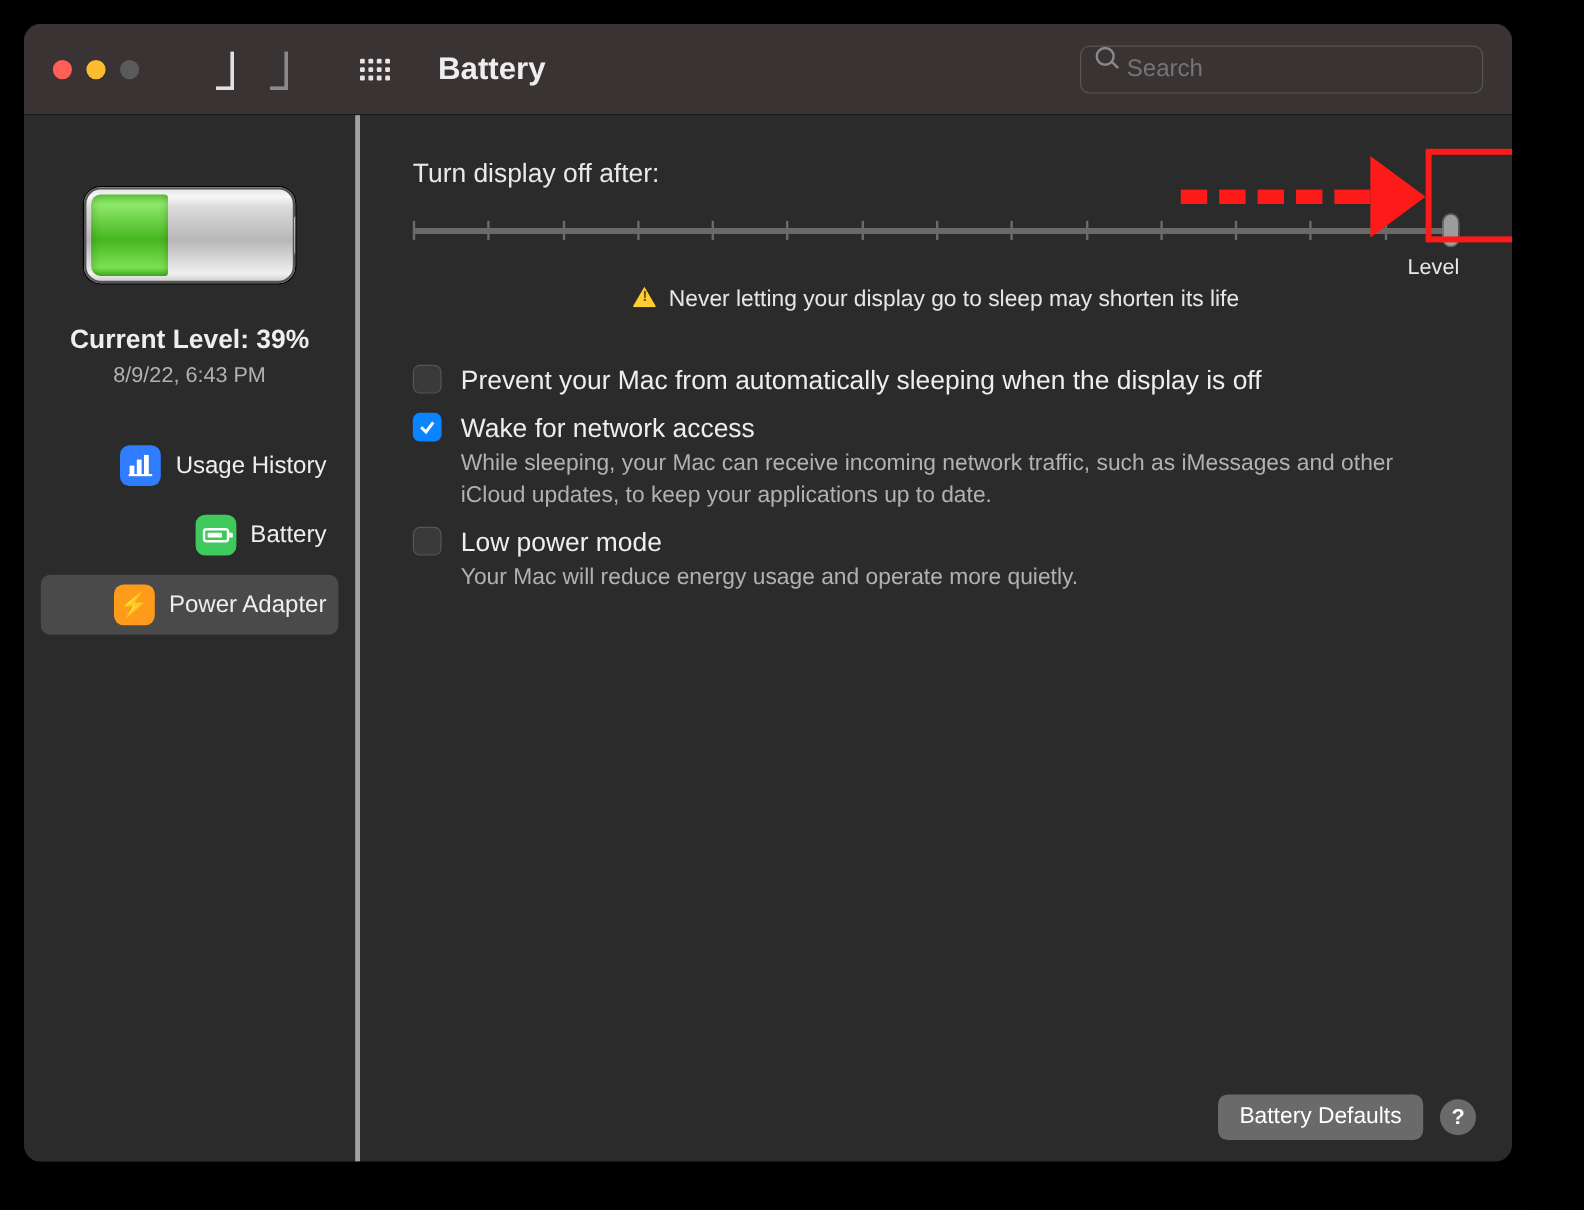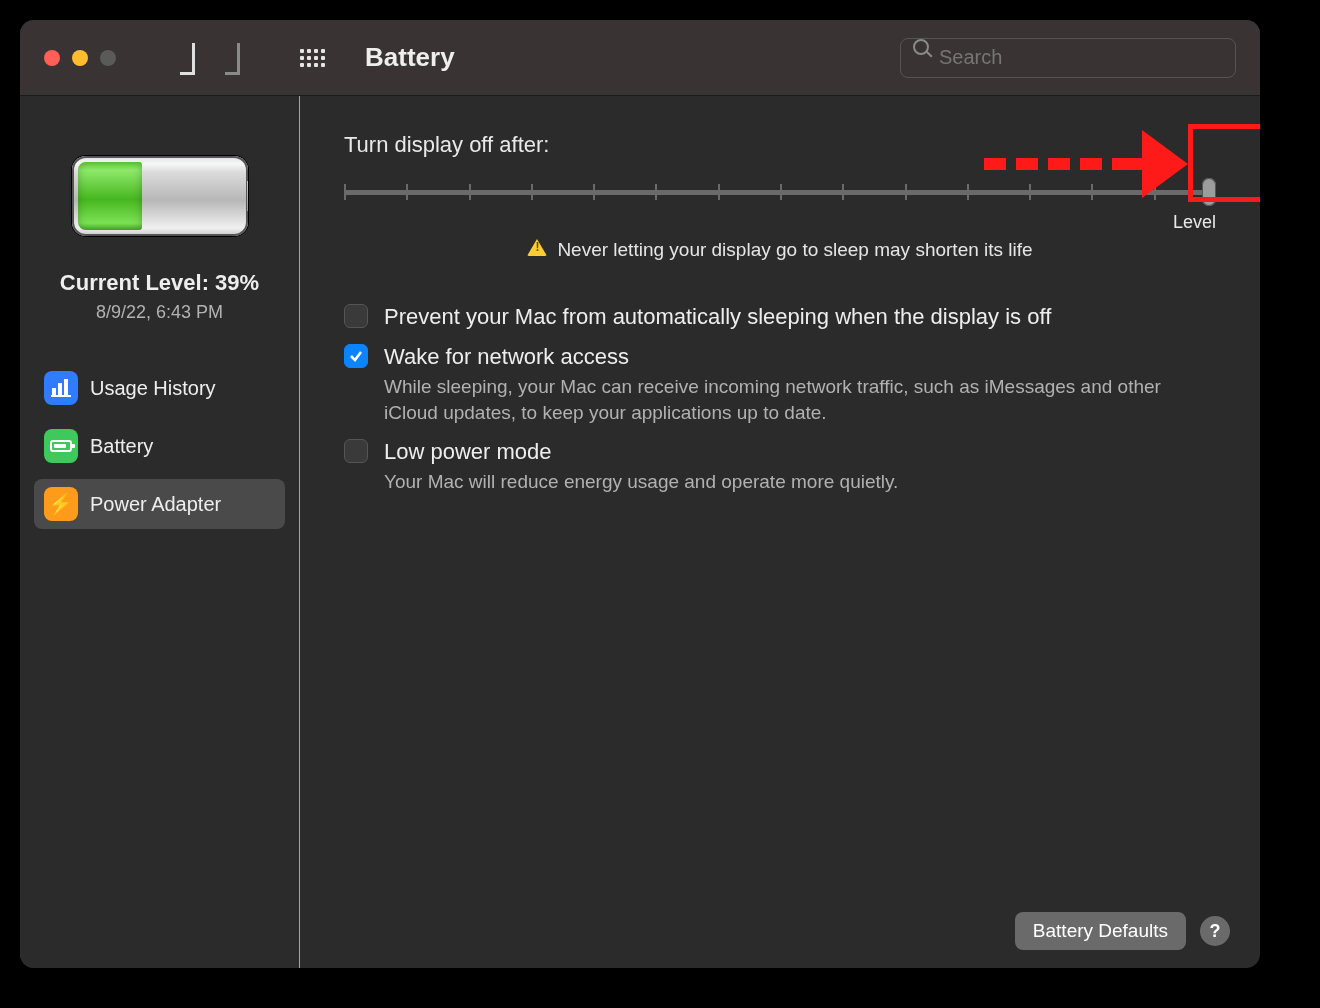--- a/index.html
+++ b/index.html
@@ -42,21 +42,21 @@
     display: flex; padding: 0 12px; gap: 10px;
   }
   .search-icon { width: 16px; height: 16px; border: 2px solid #8a8a8a; border-radius: 50%; position: relative; }
   .search-icon::after { content: ""; position: absolute; width: 8px; height: 2px; background: #8a8a8a; transform: rotate(45deg); bottom: -2px; right: -6px; }
   .searchbox input { flex: 1; background: transparent; border: 0; outline: 0; color: #bbb; font-size: 20px; }
   
   .body { display: flex; height: calc(100% - 76px); }
   .sidebar {
     width: 280px; flex: 0 0 280px;
     background: #2b2b2b;
-    border-right: 1px solid #a3a3a3;
+    border-right: 4px solid #a3a3a3;
     padding: 24px 14px;
     display: flex; flex-direction: column; align-items: stretch;
   }
   
   .batt-wrap { display:flex; justify-content:center; padding: 36px 0 20px; }
   .batt-body {
     position: relative;
     width: 176px; height: 80px;
     border-radius: 14px;
     background: linear-gradient(#dfe2e6 0%, #f7f7f7 10%, #dcdcdc 20%, #b7b7b7 55%, #f0f0f0 90%, #c8c8c8 100%);
@@ -76,21 +76,21 @@
     border-radius: 0 4px 4px 0;
     box-shadow: inset 0 0 0 1px #555;
   }
   .level { margin-top: 14px; text-align: center; color: #eee; font-weight: 700; font-size: 22px; }
   .lastcharge { margin-top: 6px; text-align: center; color: #b2b2b2; font-size: 20px; }
   .chargedate { margin-top: 6px; text-align: center; color: #b2b2b2; font-size: 18px; }
   .nav { margin-top: 40px; display: flex; flex-direction: column; gap: 8px; }
   .nav-item {
     display: flex; align-items: center; gap: 12px;
     padding: 8px 10px; border-radius: 8px;
-    font-size: 20px; color: #eee; cursor: pointer;
+    font-size: 20px; color: #eee; cursor: pointer; justify-content: flex-end;
   }
   .nav-item.selected { background: #4a4a4a; }
   .nav-icon { width: 34px; height: 34px; border-radius: 8px; display:flex; align-items:center; justify-content:center; flex: 0 0 34px; }
   .ic-blue { background: #2f7cff; }
   .ic-green { background: #3fc85b; }
   .ic-orange { background: #ff9b1a; }
   .ic-cal { background: #fff; position:relative; }
   .ic-cal::before { content:""; position:absolute; top:0; left:0; right:0; height:11px; background:#ff4b40; border-radius: 8px 8px 0 0; }
   .ic-cal::after { content:""; position:absolute; bottom:6px; left:6px; right:6px; height:3px; background:#d0d0d0; box-shadow: 0 -6px 0 #d0d0d0; }
   .bolt { color:#fff; font-size:20px; }

